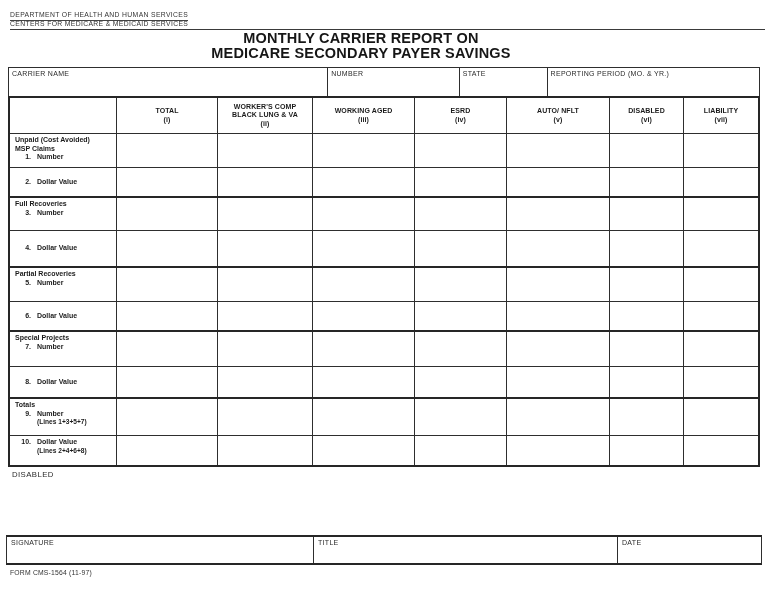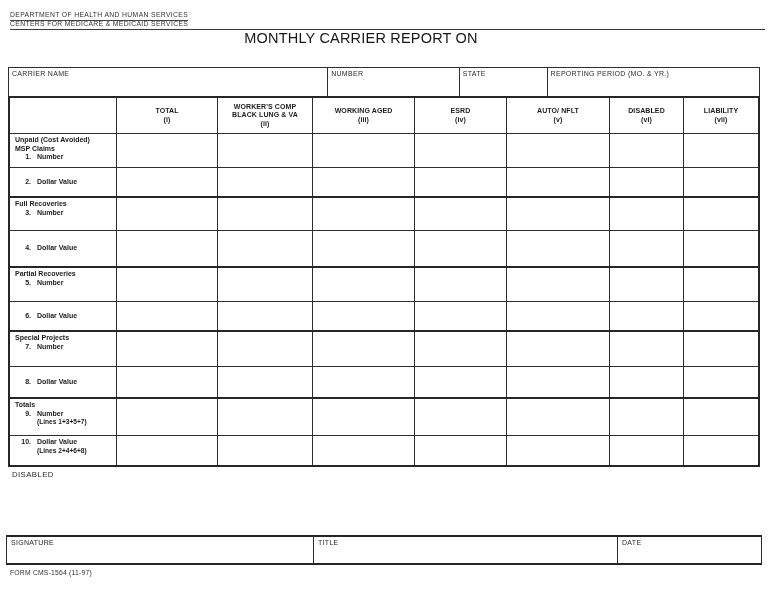--- a/index.html
+++ b/index.html
@@ -12,21 +12,21 @@
   .agency1 {
     position:absolute; left:10px; top:11px; font-size:6.8px; letter-spacing:.35px;
     color:#333; border-bottom:1px solid #444; padding-bottom:1.5px; display:inline-block;
   }
   .agency2 {
     position:absolute; left:10px; top:20px; width:755px; font-size:6.8px; letter-spacing:.35px;
     color:#333; border-bottom:1.5px solid #3a3a3a; padding-bottom:1.5px;
   }
   
   .title-block { position:absolute; left:0; top:31px; width:722px; text-align:center; }
-  .title-line { font-size:14.5px; font-weight:normal; line-height:15px; letter-spacing:.2px; color:#161616; }
+  .title-line { font-size:14.5px; font-weight:bold; line-height:15px; letter-spacing:.2px; color:#161616; }
   
   .carrier-row {
     position:absolute; left:8px; top:67px; width:752px; height:29px; display:flex;
     border-top:1px solid #2e2e2e; border-left:1px solid #2e2e2e; border-right:1px solid #2e2e2e;
   }
   .carrier-cell { height:100%; border-right:1px solid #2e2e2e; padding:2px 3px; position:relative; }
   .carrier-cell:last-child { border-right:none; }
   .field-label { font-size:7px; letter-spacing:.3px; color:#2a2a2a; }
   .field-value { font-size:8px; color:#111; position:absolute; left:4px; bottom:2px; }
   
@@ -69,20 +69,21 @@
 
 <div class="page">
 
   <span class="agency1">DEPARTMENT OF HEALTH AND HUMAN SERVICES</span>
   <div class="agency2">
     <span>CENTERS FOR MEDICARE &amp; MEDICAID SERVICES</span>
   </div>
 
   <div class="title-block">
     <div class="title-line">MONTHLY CARRIER REPORT ON</div>
+    <div class="title-line">MEDICARE SECONDARY PAYER SAVINGS</div>
   </div>
 
   <div class="carrier-row" id="carrier-row">
       <div class="carrier-cell" style="width: 320px;">
         <div class="field-label">CARRIER NAME</div>
         <div class="field-value"></div>
       </div>
       <div class="carrier-cell" style="width: 132px;">
         <div class="field-label">NUMBER</div>
         <div class="field-value"></div>

